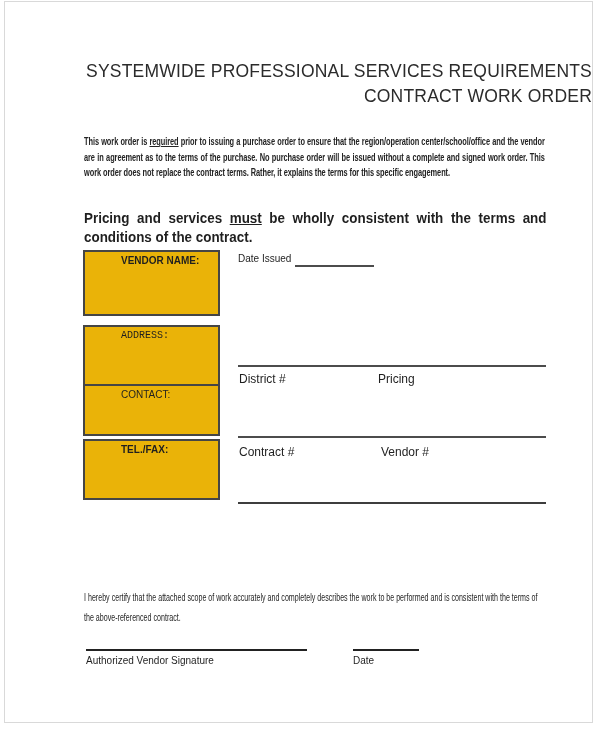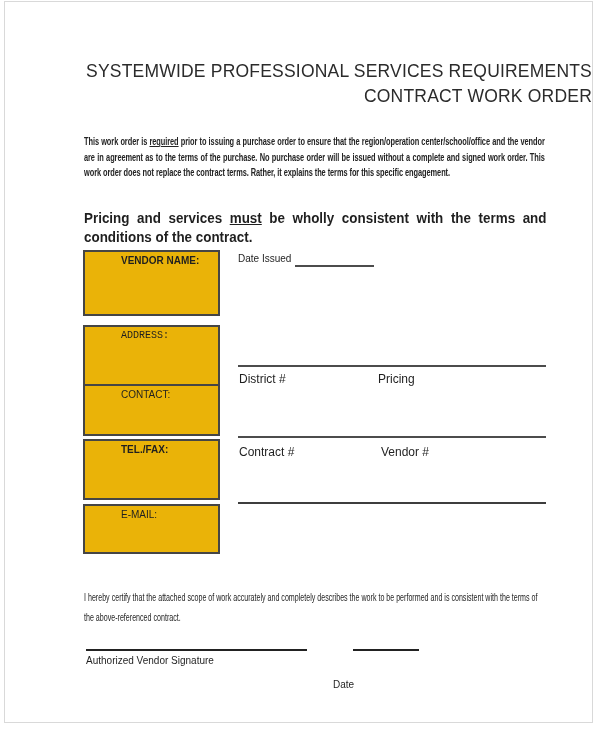--- a/index.html
+++ b/index.html
@@ -134,21 +134,21 @@
   }
   .sig-line.vendor { left: 81px; width: 221px; }
   .sig-line.date   { left: 348px; width: 66px; }
   .sig-label {
     position: absolute;
     top: 653px;
     font-size: 10px;
     color: #1f1f1f;
   }
   .sig-label.vendor { left: 81px; }
-  .sig-label.date   { left: 328px; margin-top: 24px; }
+  .sig-label.date   { left: 348px; }
 </style>
 </head>
 <body>
 
 <div class="canvas">
   <div class="page">
 
     <div class="doc-title">
       <div>SYSTEMWIDE PROFESSIONAL SERVICES REQUIREMENTS</div>
       <div>CONTRACT WORK ORDER</div>
@@ -162,23 +162,20 @@
       <span class="box-label">VENDOR NAME:</span>
     </div>
     <div class="field-box" style="top:323px;height:75px;font-family:Liberation Mono, monospace;">
       <span class="box-label">ADDRESS:</span>
     </div>
     <div class="field-box" style="top:382px;height:52px;">
       <span class="box-label">CONTACT:</span>
     </div>
     <div class="field-box" style="top:437px;height:61px;font-weight:bold;">
       <span class="box-label">TEL./FAX:</span>
-    </div>
-    <div class="field-box" style="top:502px;height:50px;">
-      <span class="box-label">E-MAIL:</span>
     </div>
 
     <div class="right-col">
       <div class="date-issued-row">
         <span>Date Issued</span>
         <span class="date-issued-line"></span>
       </div>
 
       <div class="fill-rule" style="top:363px;"></div>
       <div class="pair-row row1" style="top:370px;">

